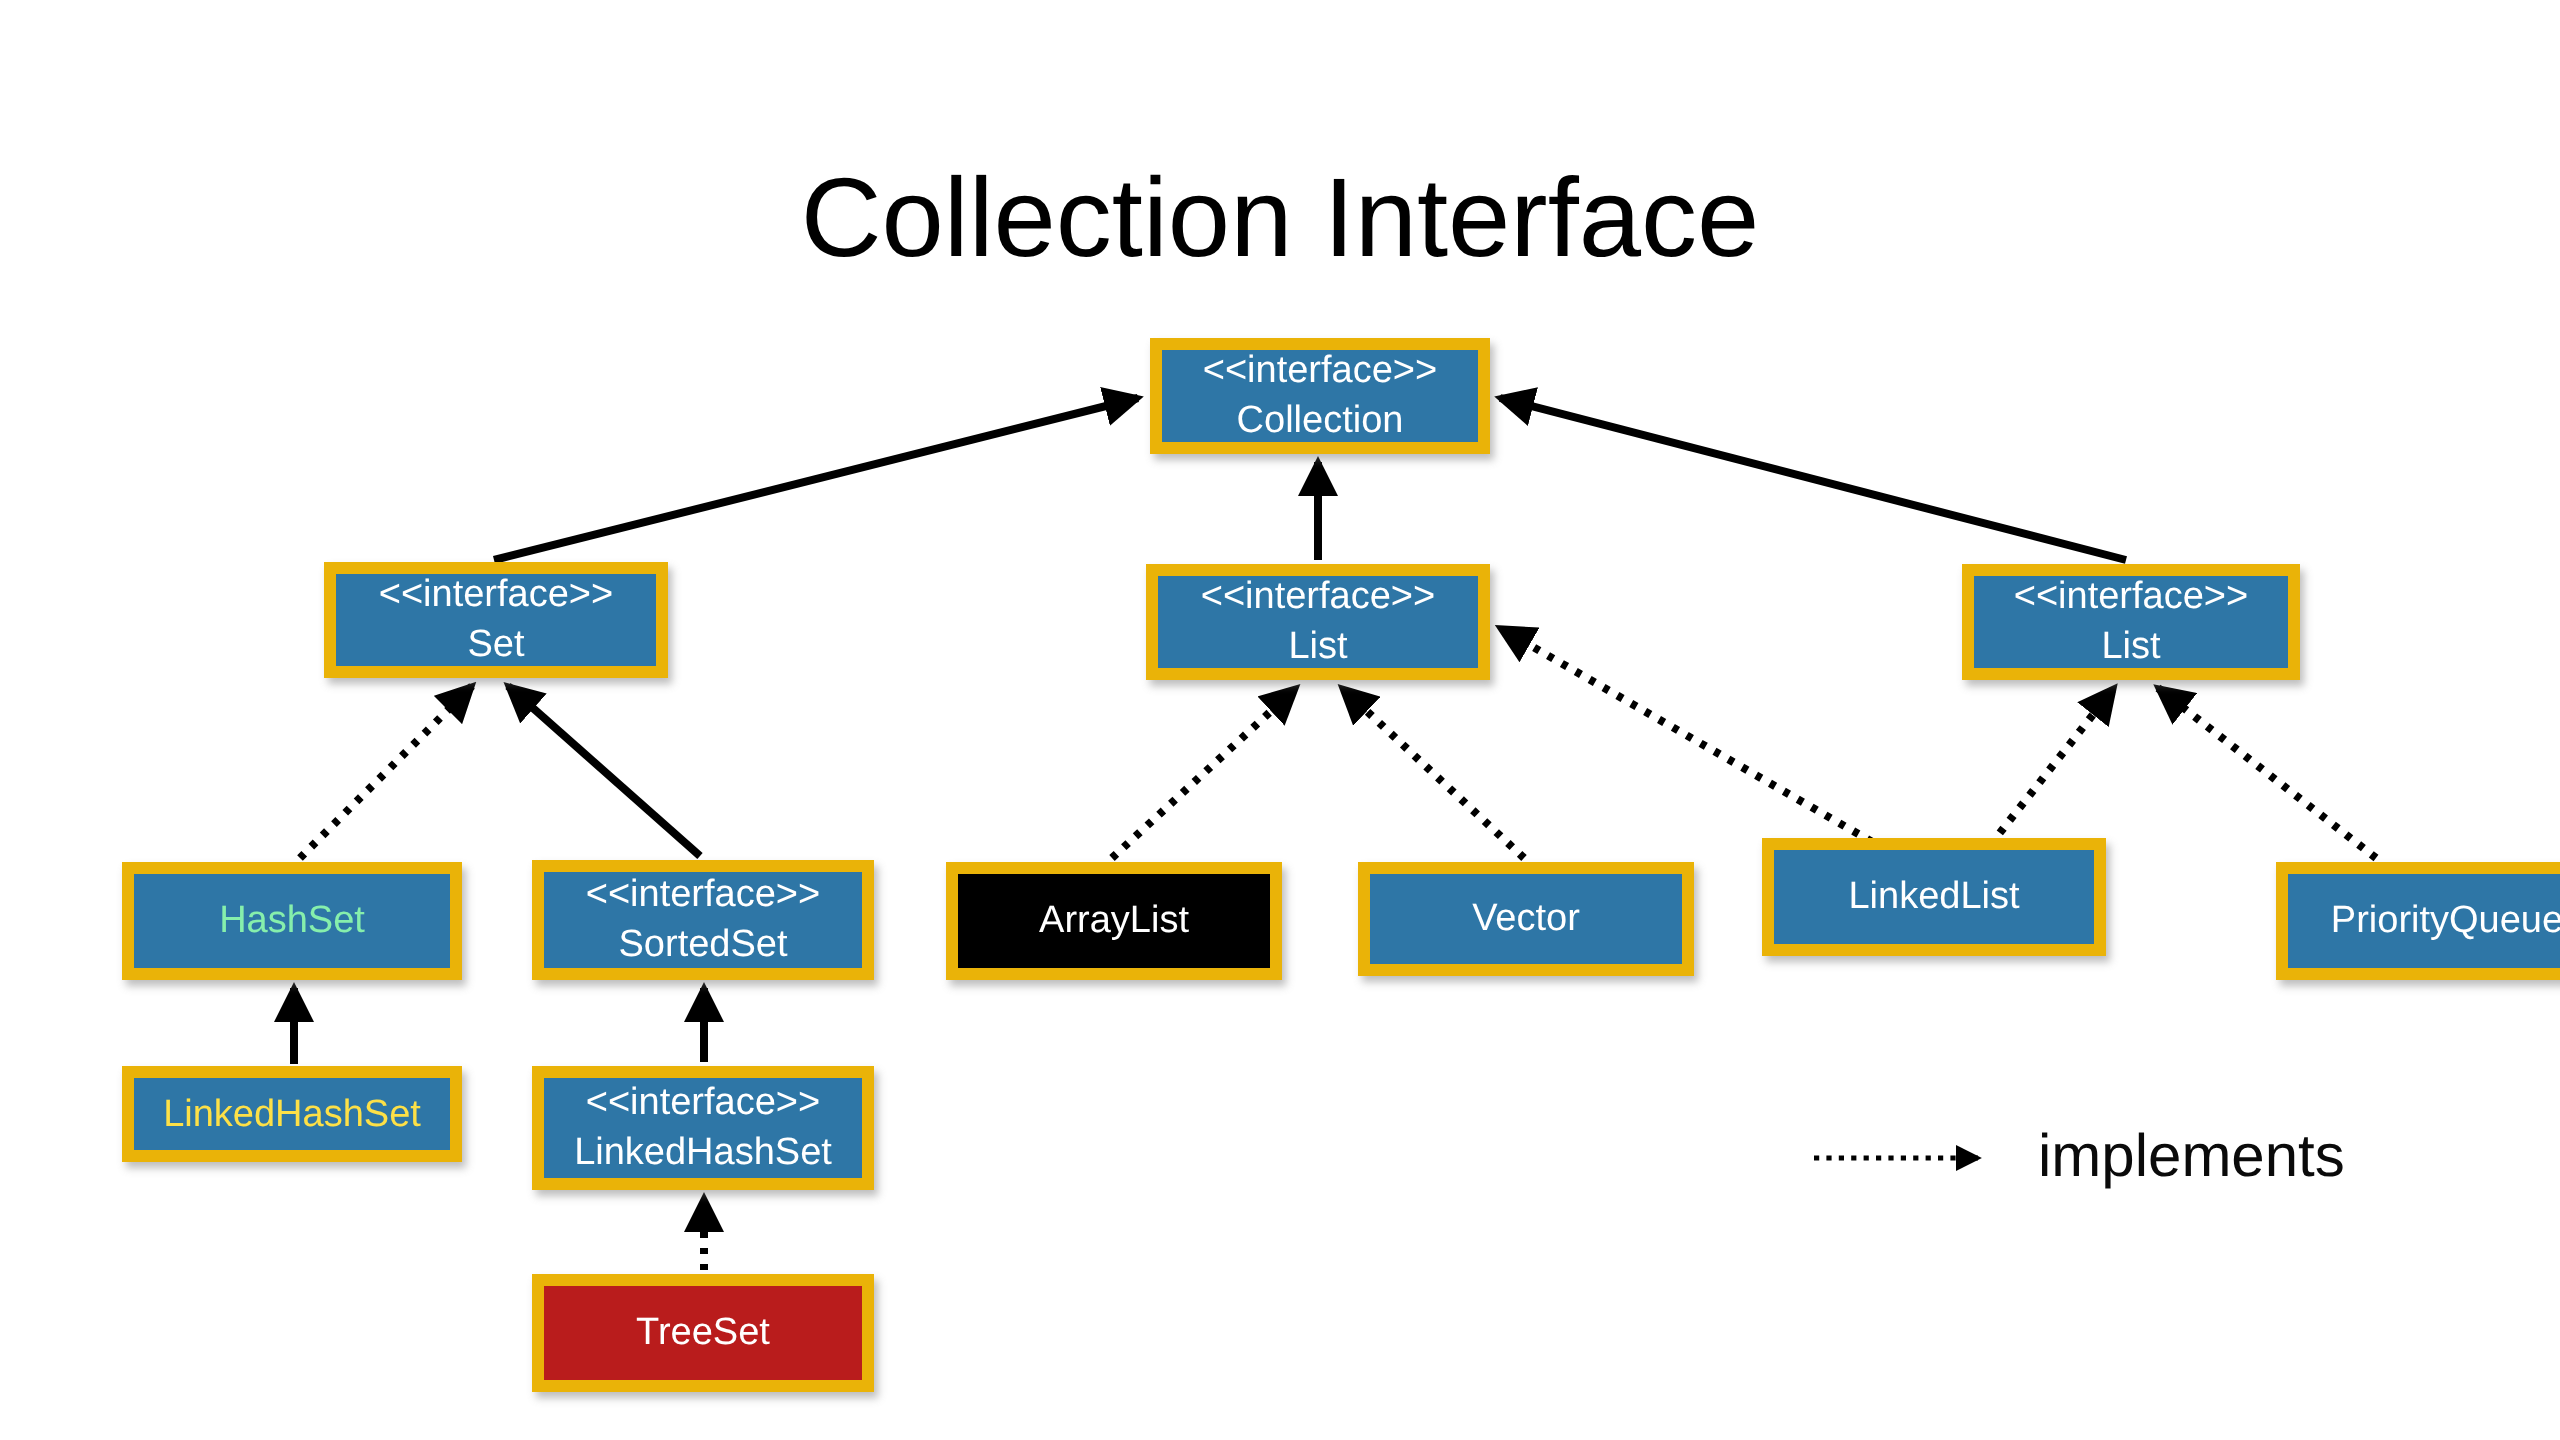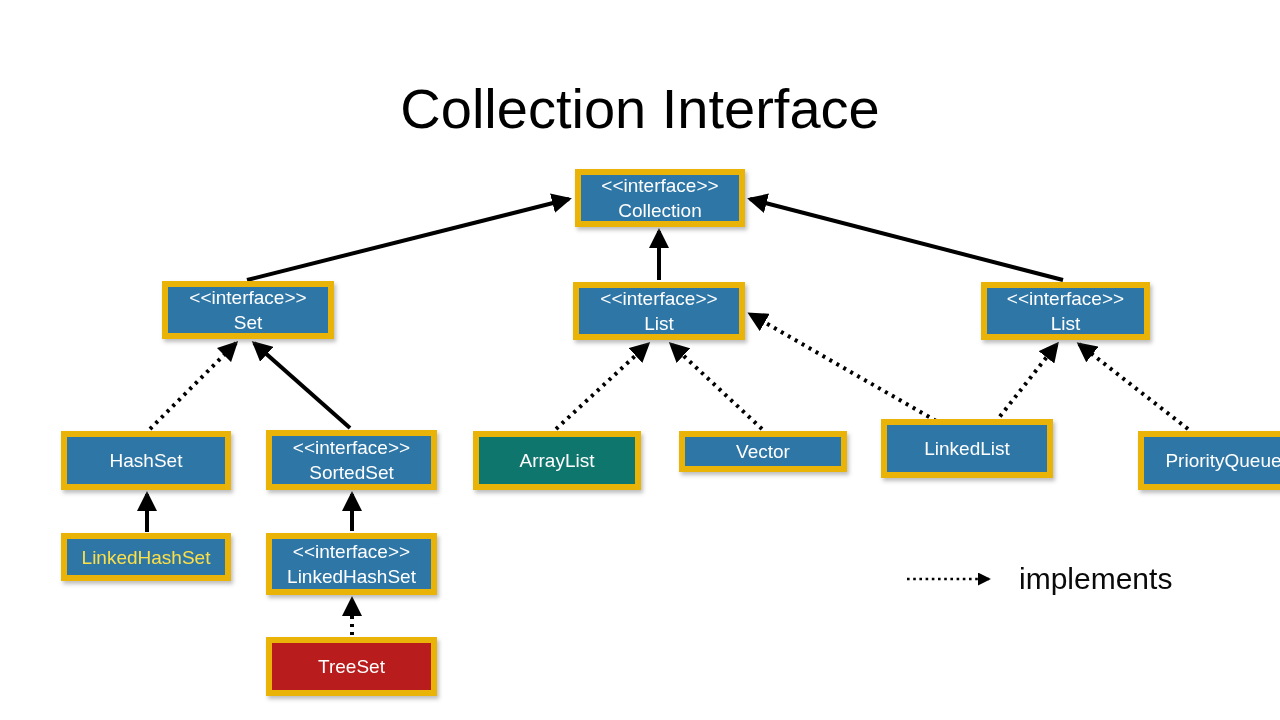--- a/index.html
+++ b/index.html
@@ -68,31 +68,31 @@
         <div>Set</div>
       </div>
       <div class="node" style="left: 573px; top: 282px; width: 172px; height: 58px; background: rgb(46, 118, 166); color: rgb(255, 255, 255);">
         <div>&lt;&lt;interface&gt;&gt;</div>
         <div>List</div>
       </div>
       <div class="node" style="left: 981px; top: 282px; width: 169px; height: 58px; background: rgb(46, 118, 166); color: rgb(255, 255, 255);">
         <div>&lt;&lt;interface&gt;&gt;</div>
         <div>List</div>
       </div>
-      <div class="node" style="left: 61px; top: 431px; width: 170px; height: 59px; background: rgb(46, 118, 166); color: #ffffff;">
+      <div class="node" style="left: 61px; top: 431px; width: 170px; height: 59px; background: rgb(46, 118, 166); color: #86efac;">
         <div>HashSet</div>
       </div>
       <div class="node" style="left: 266px; top: 430px; width: 171px; height: 60px; background: rgb(46, 118, 166); color: rgb(255, 255, 255);">
         <div>&lt;&lt;interface&gt;&gt;</div>
         <div>SortedSet</div>
       </div>
-      <div class="node" style="left: 473px; top: 431px; width: 168px; height: 59px; background: #0f766e; color: rgb(255, 255, 255);">
+      <div class="node" style="left: 473px; top: 431px; width: 168px; height: 59px; background: #000000; color: rgb(255, 255, 255);">
         <div>ArrayList</div>
       </div>
-      <div class="node" style="left: 679px; top: 431px; width: 168px; height: 41px; background: rgb(46, 118, 166); color: rgb(255, 255, 255);">
+      <div class="node" style="left: 679px; top: 431px; width: 168px; height: 57px; background: rgb(46, 118, 166); color: rgb(255, 255, 255);">
         <div>Vector</div>
       </div>
       <div class="node" style="left: 881px; top: 419px; width: 172px; height: 59px; background: rgb(46, 118, 166); color: rgb(255, 255, 255);">
         <div>LinkedList</div>
       </div>
       <div class="node" style="left: 1138px; top: 431px; width: 171px; height: 59px; background: rgb(46, 118, 166); color: rgb(255, 255, 255);">
         <div>PriorityQueue</div>
       </div>
       <div class="node" style="left: 61px; top: 533px; width: 170px; height: 48px; background: rgb(46, 118, 166); color: #fde047;">
         <div>LinkedHashSet</div>

